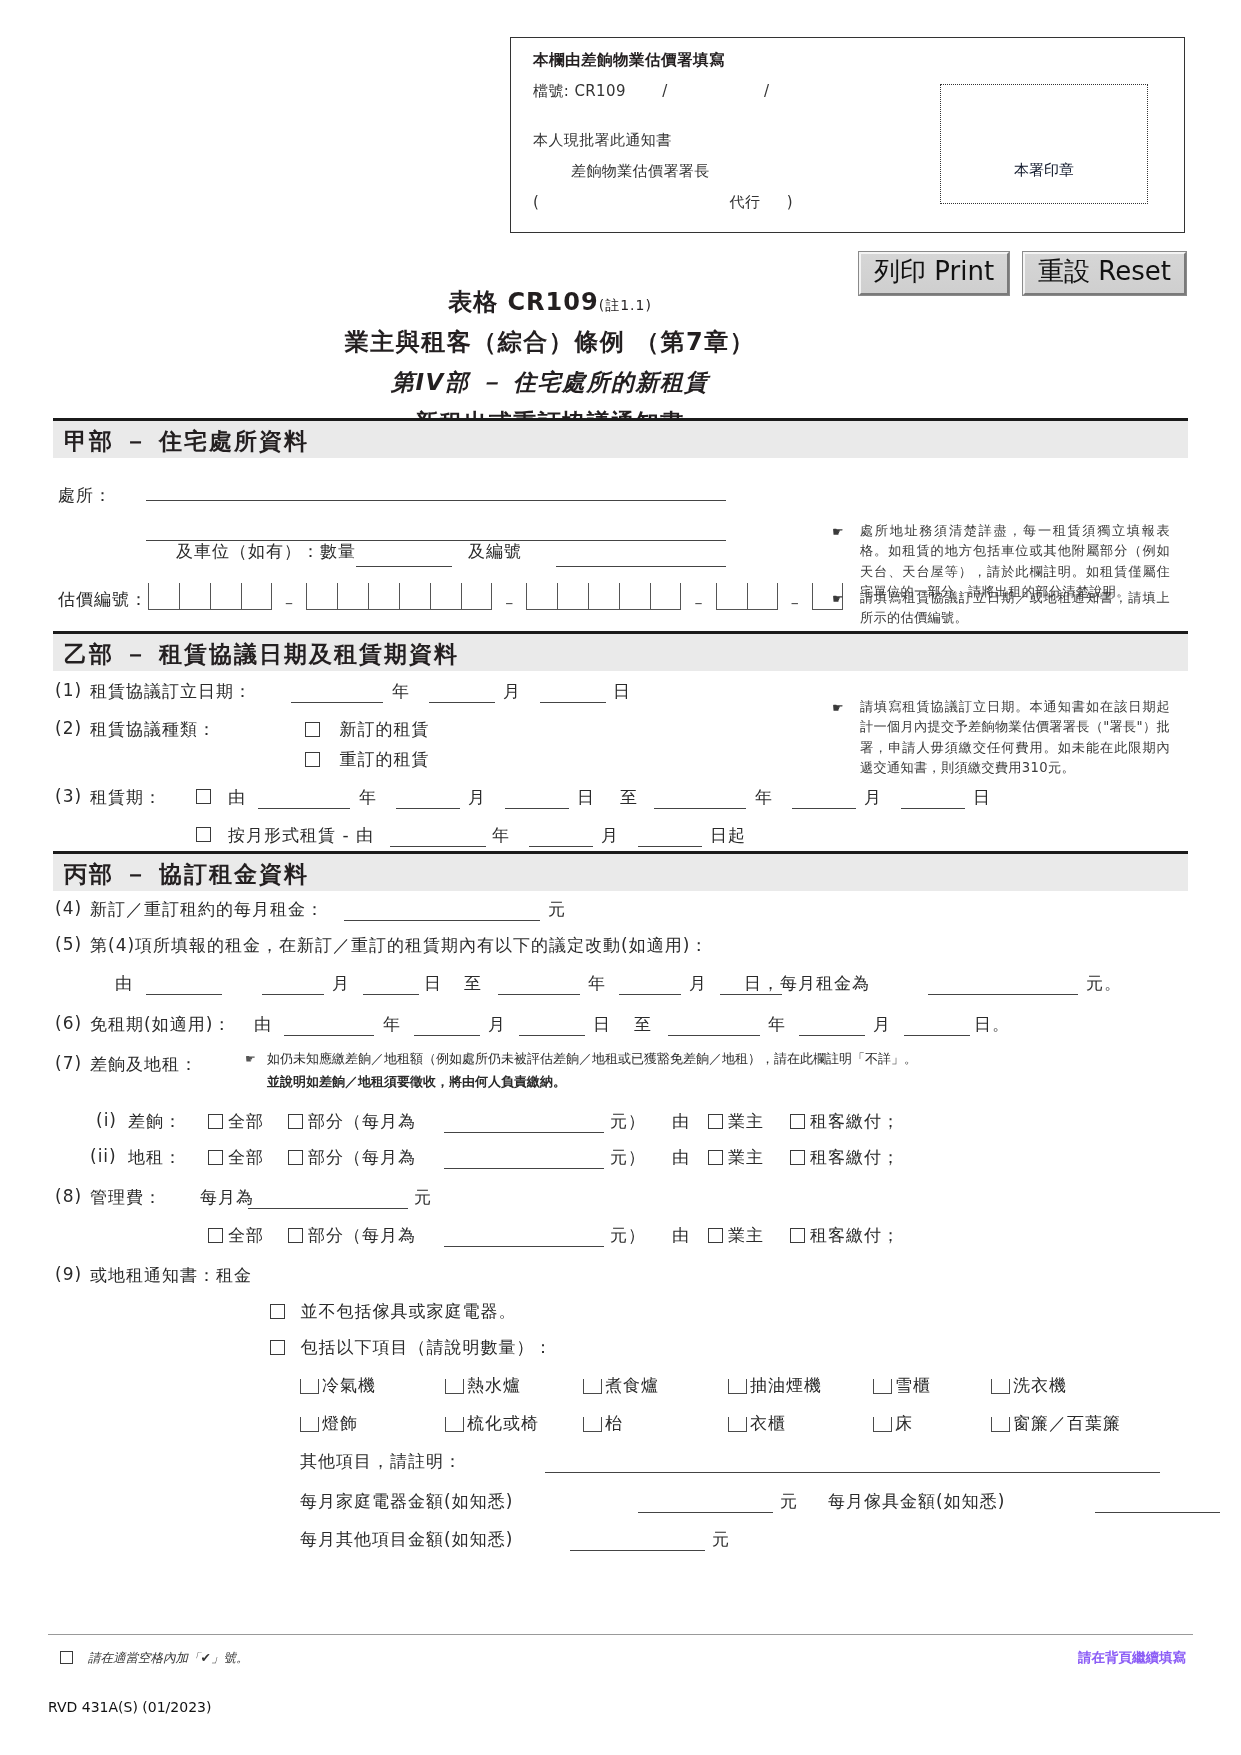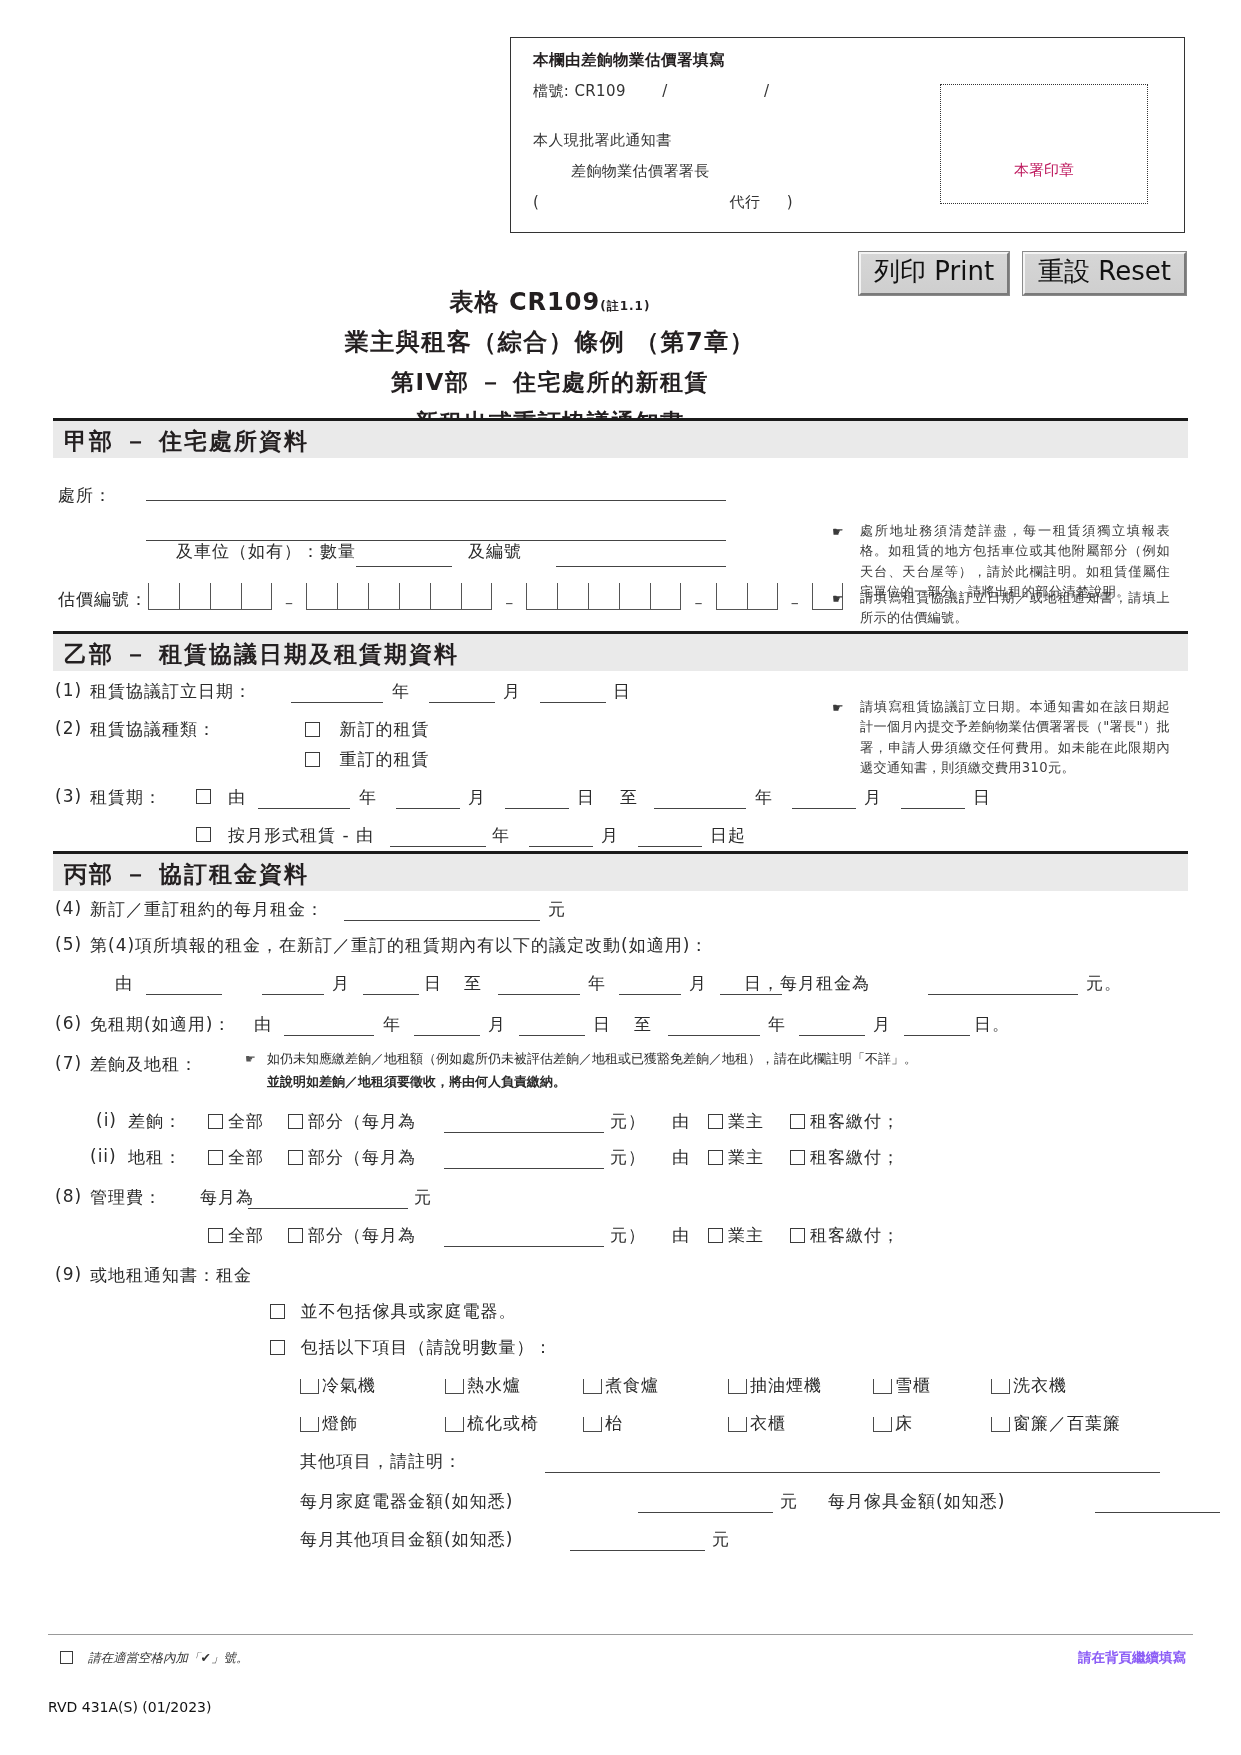--- a/index.html
+++ b/index.html
@@ -22,41 +22,41 @@
     padding:10px 16px 0 22px;
   }
   .official-title{ font-weight:bold; font-size:15.5px; letter-spacing:.5px; margin:2px 0 11px 0;}
   .official-line{ font-size:15px; margin:0 0 12px 0; color:#333; letter-spacing:.4px;}
   .official-line.gap{ margin-top:30px; }
   .official-indent{ padding-left:38px; }
   .stamp-box{
     position:absolute; right:36px; top:46px; width:208px; height:120px;
     border:1.6px dotted #333;
     display:flex; align-items:flex-end; justify-content:center;
-    padding-bottom:23px; font-size:15px; color:#be185d;
+    padding-bottom:23px; font-size:15px; color:#0f172a;
   }
 
   
   .btn-row{ position:absolute; right:55px; top:252px; display:flex; gap:14px; }
   .btn{
     background:linear-gradient(#d6d6d6,#cfcfcf);
     border-top:2px solid #f4f4f4; border-left:2px solid #f4f4f4;
     border-right:2px solid #7a7a7a; border-bottom:2px solid #7a7a7a;
     outline:1px solid #8a8a8a;
     font-size:26px; color:#111; padding:3px 13px 6px 13px;
     font-family:"DejaVu Sans","Liberation Sans",sans-serif;
     cursor:pointer; line-height:1.15; white-space:nowrap;
   }
 
   
   .form-title{ position:absolute; left:0; top:286px; width:1100px; text-align:center; }
   .t1{ font-size:24px; font-weight:bold; letter-spacing:1px; }
-  .t1 .note-sm{ font-size:12px; font-weight:bold; }
+  .t1 .note-sm{ font-size:14px; font-weight:normal; }
   .t2{ font-size:24px; font-weight:bold; letter-spacing:1.5px; margin-top:8px;}
-  .t3{ font-size:23px; font-weight:bold; letter-spacing:1.5px; margin-top:9px;}
+  .t3{ font-size:23px; font-weight:bold; letter-spacing:1.5px; margin-top:9px;font-style:italic;}
   .t4{ font-size:23px; font-weight:bold; letter-spacing:1.5px; margin-top:9px;}
 
   
   .sec-bar{
     position:absolute; left:53px; width:1135px; height:40px;
     background:#eaeaea; border-top:3px solid #1b1b1b;
     font-size:23px; font-weight:bold; letter-spacing:2px;
     padding:5px 0 0 11px;
   }
 

